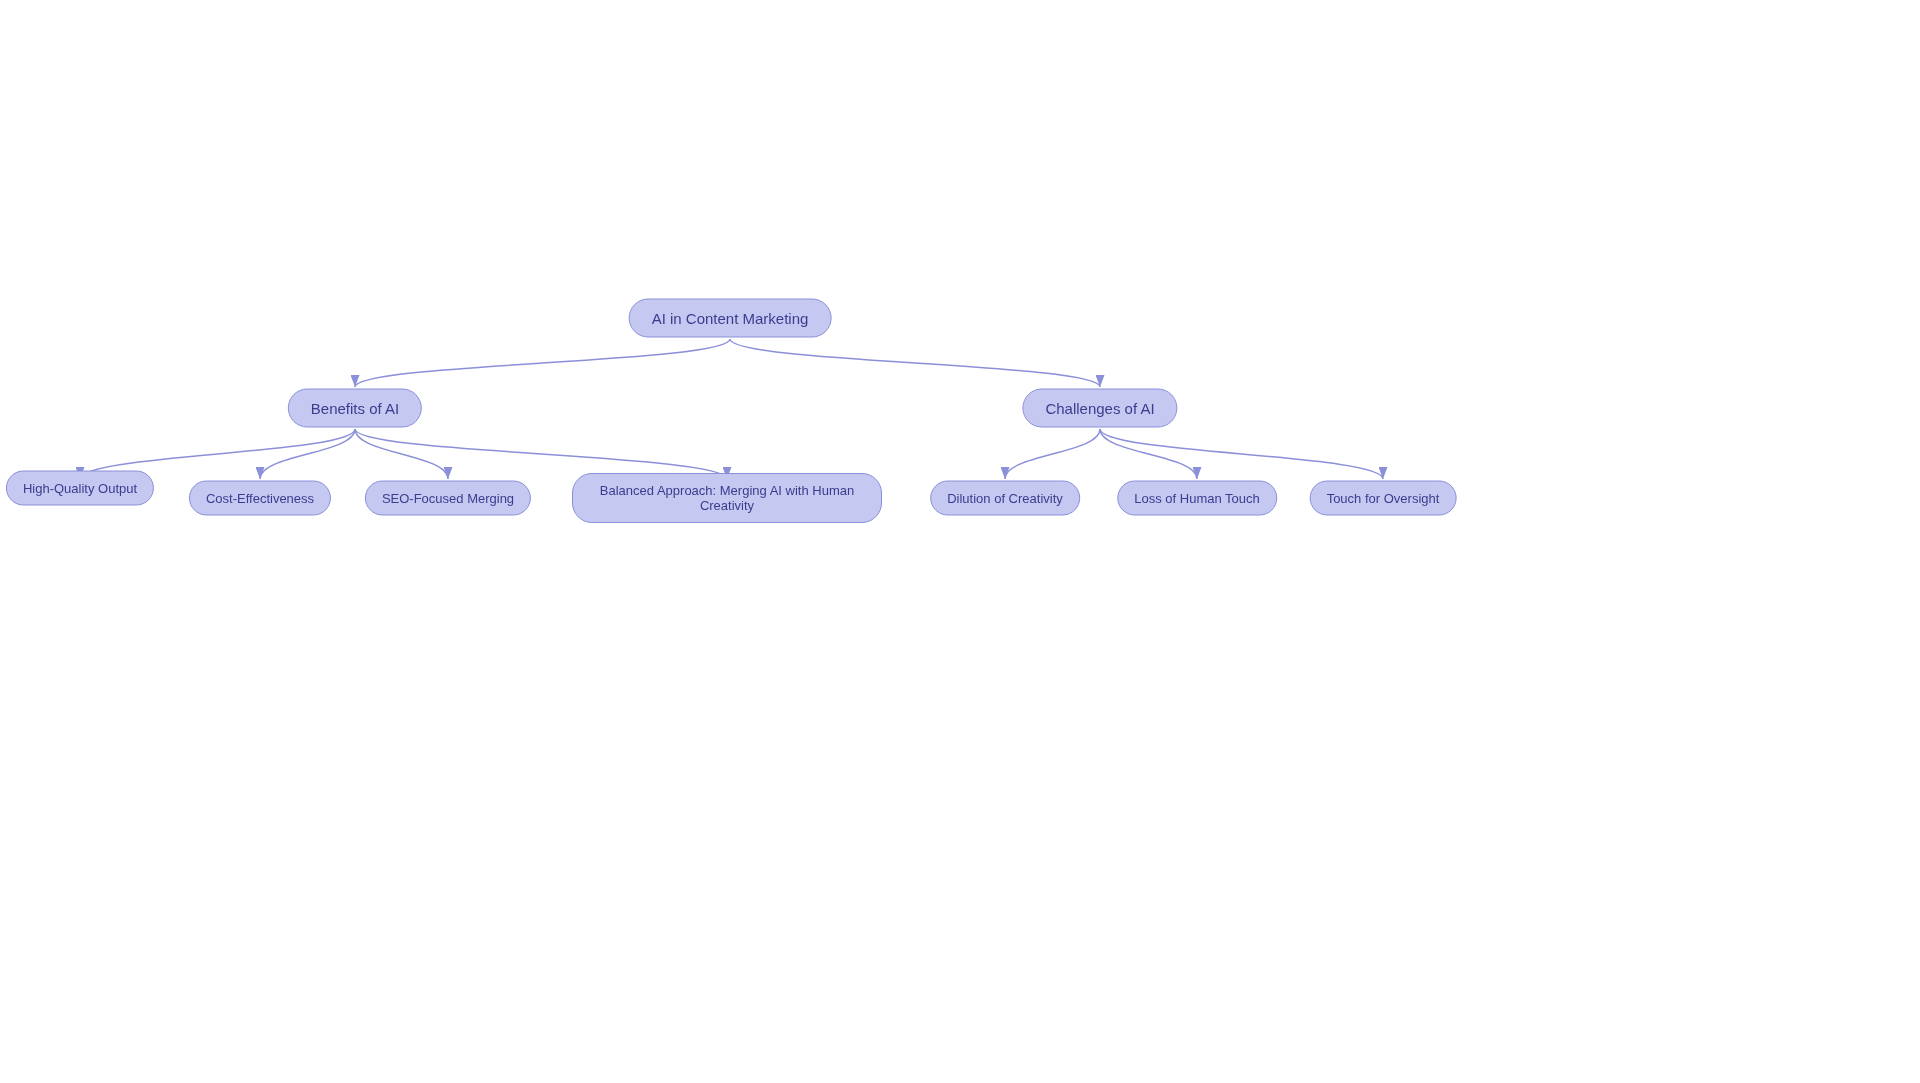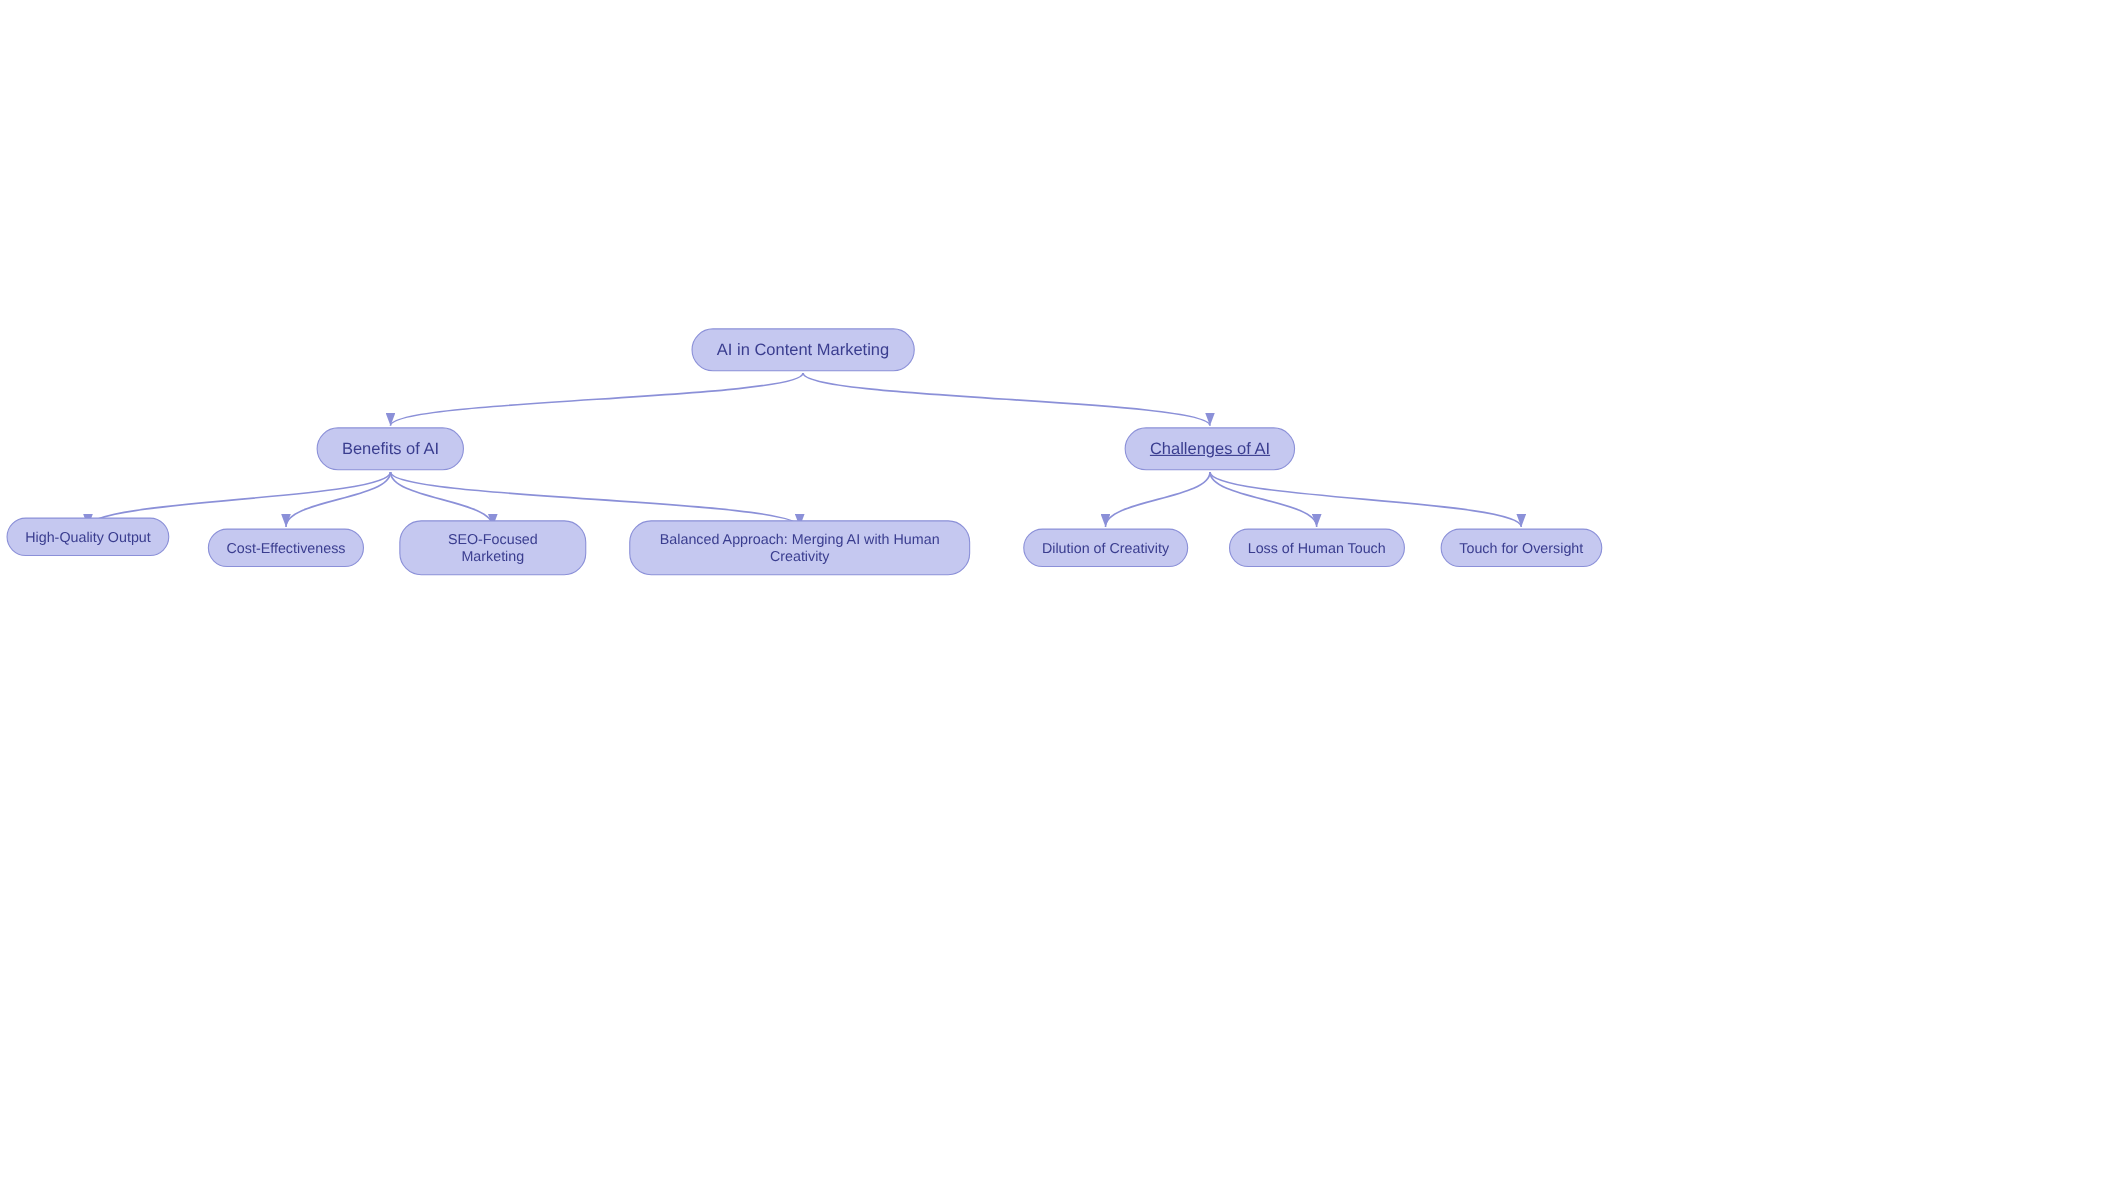--- a/index.html
+++ b/index.html
@@ -75,32 +75,32 @@
     </svg>
 
   <div class="node root" id="node-root" style="left: 730px; top: 318px;">
     <span>AI in Content Marketing</span>
   </div>
 
   <div class="node level1" id="node-benefits" style="left: 355px; top: 408px; justify-content: center;">
     <span>Benefits of AI</span>
   </div>
 
-  <div class="node level1" id="node-challenges" style="left: 1100px; top: 408px; text-decoration: underline;">
+  <div class="node level1" id="node-challenges" style="left: 1100px; top: 408px;">
     <span>Challenges of AI</span>
   </div>
 
   <div class="node level2" id="node-b0" style="left: 80px; top: 488px; max-width: 150px;">
     <span>High-Quality Output</span>
   </div>
   <div class="node level2" id="node-b1" style="left: 260px; top: 498px; max-width: 160px; align-items: flex-end;">
     <span>Cost-Effectiveness</span>
   </div>
   <div class="node level2" id="node-b2" style="left: 448px; top: 498px; max-width: 170px;">
-    <span>SEO-Focused Marketing</span>
+    <span>SEO-Focused Merging</span>
   </div>
   <div class="node level2" id="node-b3" style="left: 727px; top: 498px; max-width: 310px; align-items: flex-end;">
     <span>Balanced Approach: Merging AI with Human Creativity</span>
   </div>
 
   <div class="node level2" id="node-c0" style="left: 1005px; top: 498px; max-width: 175px;">
     <span>Dilution of Creativity</span>
   </div>
   <div class="node level2" id="node-c1" style="left: 1197px; top: 498px; max-width: 170px;">
     <span>Loss of Human Touch</span>

